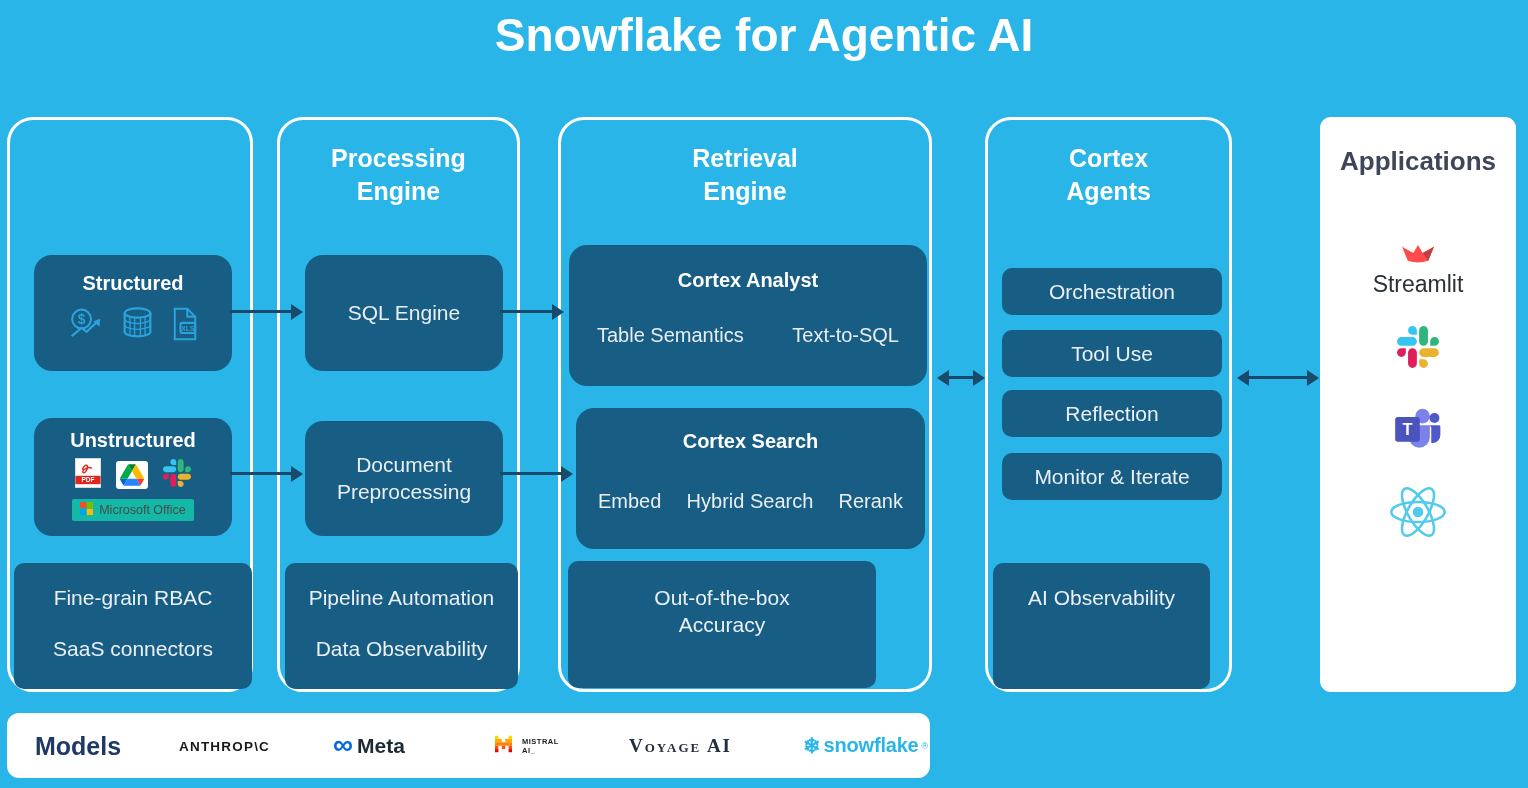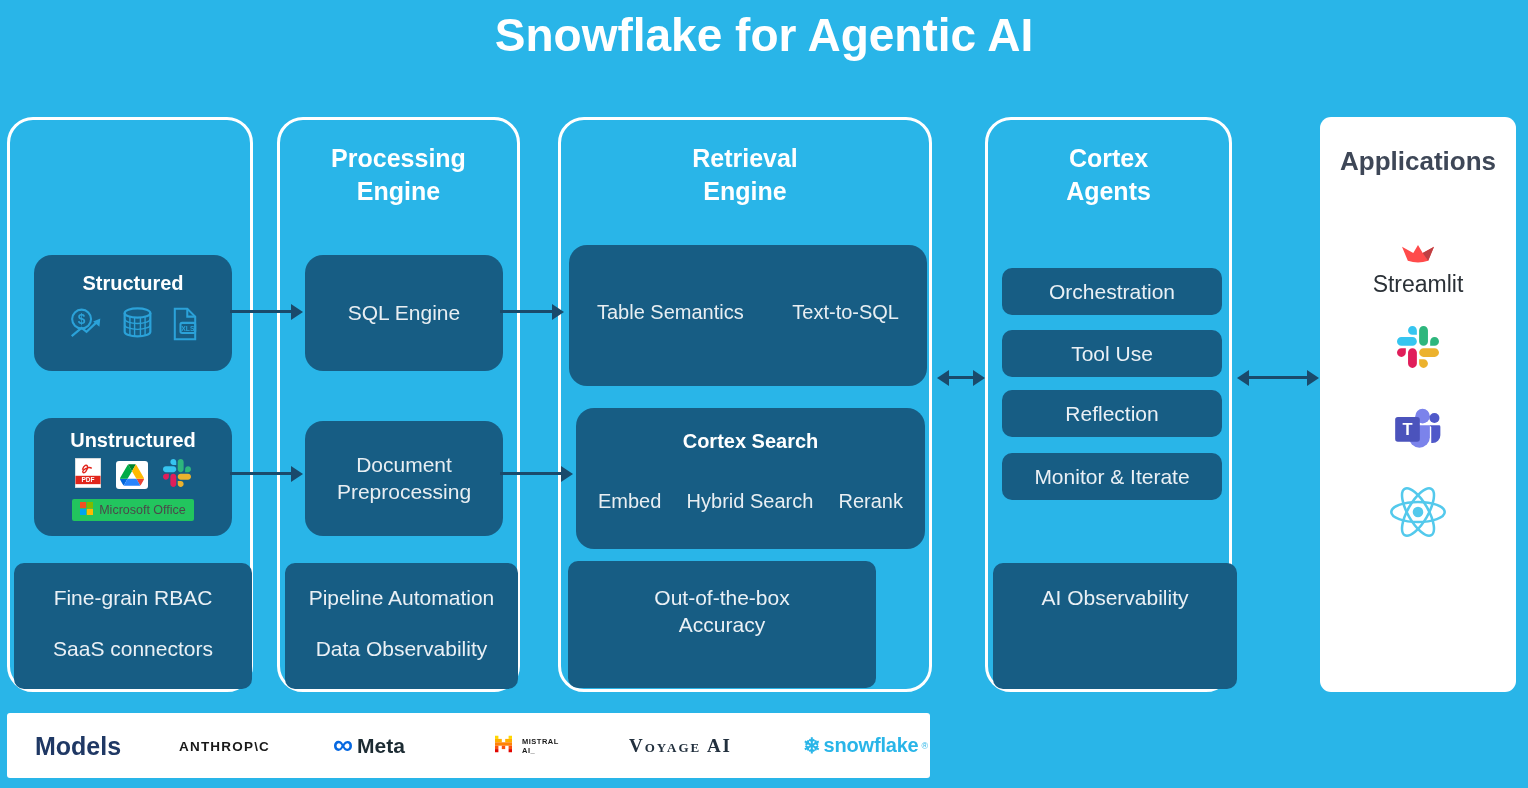--- a/index.html
+++ b/index.html
@@ -28,21 +28,21 @@
     color:#EAF0F5; font-size:21px; text-align:center; padding-top:23px;
   }
   .footer-line { margin-bottom:27px; }
   .icon-row { display:flex; justify-content:center; align-items:center; }
   
   #box-structured { left:24px; top:135px; width:198px; height:116px; padding-top:17px; }
   #box-structured .icon-row { gap:15px; margin-top:11px; }
   #box-unstructured { left:24px; top:298px; width:198px; height:118px; padding-top:11px; }
   #box-unstructured .icon-row { gap:15px; margin-top:7px; height:32px; }
   .office-badge {
-    background:#22c55e; border-radius:2px; width:max-content; margin:8px auto 0;
+    background:#14b8a6; border-radius:2px; width:max-content; margin:8px auto 0;
     display:flex; align-items:center; gap:6px; padding:3px 8px;
     color:#4a4a4a; font-size:12.5px;
   }
   .white-tile { background:#fff; border-radius:3px; width:32px; height:28px;
     display:flex; align-items:center; justify-content:center; }
   
   #box-sql { left:25px; top:135px; width:198px; height:116px;
     display:flex; align-items:center; justify-content:center; font-size:21px; color:#E8EEF2; }
   #box-doc { left:25px; top:301px; width:198px; height:115px;
     display:flex; align-items:center; justify-content:center; text-align:center;
@@ -73,21 +73,21 @@
     border-left:12px solid #1A4A6B;
   }
   .arrow.double::before {
     content:''; position:absolute; left:-11px; top:50%; transform:translateY(-50%);
     border-top:8px solid transparent; border-bottom:8px solid transparent;
     border-right:12px solid #1A4A6B;
   }
   
   .models-bar {
     position:absolute; left:7px; top:713px; width:923px; height:65px;
-    background:#fff; border-radius:3px;
+    background:#fff; border-radius:12px;
   }
   .mitem { position:absolute; top:50%; transform:translateY(-50%); display:flex; align-items:center; }
   .models-label { left:28px; color:#1F3864; font-size:25px; font-weight:bold; }
   .anthropic { left:172px; color:#191919; font-size:13.5px; font-weight:bold; letter-spacing:1.2px; }
   .meta { left:326px; gap:4px; }
   .meta .inf { color:#0668E1; font-size:28px; font-weight:bold; line-height:0.8; }
   .meta .meta-word { color:#1C2B33; font-size:21px; font-weight:bold; }
   .mistral { left:488px; gap:10px; }
   .mistral-text { font-size:7.5px; font-weight:bold; color:#1a1a1a; line-height:1.2; letter-spacing:0.5px; }
   .voyage { left:622px; font-family:"Liberation Serif", serif; font-variant:small-caps;
@@ -205,20 +205,21 @@
       <div class="footer-line">Data Observability</div>
     </div>
   </div>
 
   <div class="col" style="left:558px;width:374px;">
     <div class="col-header">
       <span>Retrieval</span><br>
       <span>Engine</span>
     </div>
     <div class="panel" id="box-analyst">
+      <div class="panel-title">Cortex Analyst</div>
       <div class="item-row">
         <span class="panel-text">Table Semantics</span>
         <span class="panel-text">Text-to-SQL</span>
       </div>
     </div>
     <div class="panel" id="box-search">
       <div class="panel-title">Cortex Search</div>
       <div class="item-row">
         <span class="panel-text">Embed</span>
         <span class="panel-text">Hybrid Search</span>
@@ -232,21 +233,21 @@
 
   <div class="col" style="left:985px;width:247px;">
     <div class="col-header">
       <span>Cortex</span><br>
       <span>Agents</span>
     </div>
     <div class="agent-btn" style="top:148px;">Orchestration</div>
     <div class="agent-btn" style="top:210px;">Tool Use</div>
     <div class="agent-btn" style="top:270px;">Reflection</div>
     <div class="agent-btn" style="top:333px;">Monitor &amp; Iterate</div>
-    <div class="footer-panel" style="left:5px;top:443px;width:244px;height:126px;">
+    <div class="footer-panel" style="left:5px;top:443px;width:217px;height:126px;">
       <span>AI Observability</span>
     </div>
   </div>
 
   <div class="col" id="col-apps" style="left:1320px;width:196px;border-radius:11px;">
     <div class="col-header">Applications</div>
     <div class="app-item" style="top:128px;">
       <span>
         <svg viewBox="0 0 44 26" width="32" height="19">
           <path d="M22 0 L28.5 11 L44 2.5 L36 21.5 Q22 26.5 8 21.5 L0 2.5 L15.5 11 Z" fill="#FF4B4B"></path>

